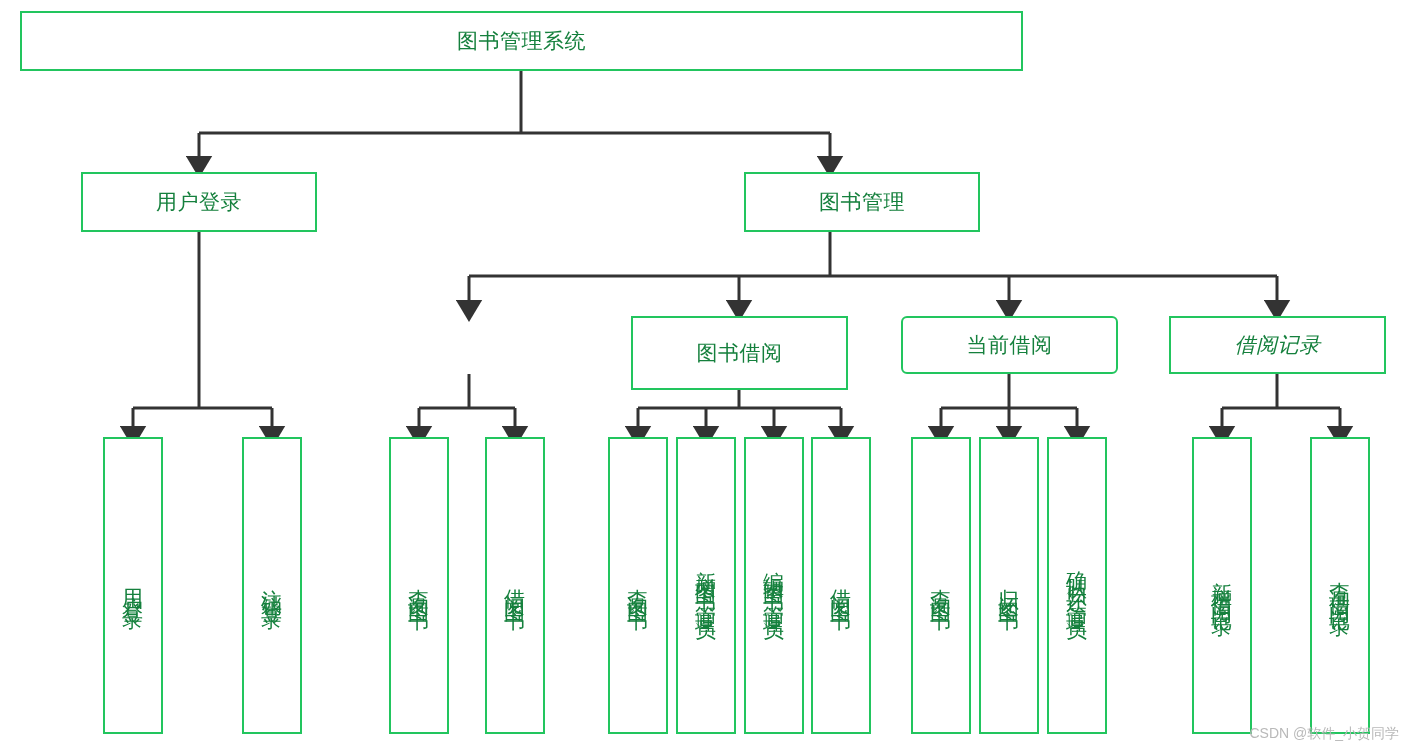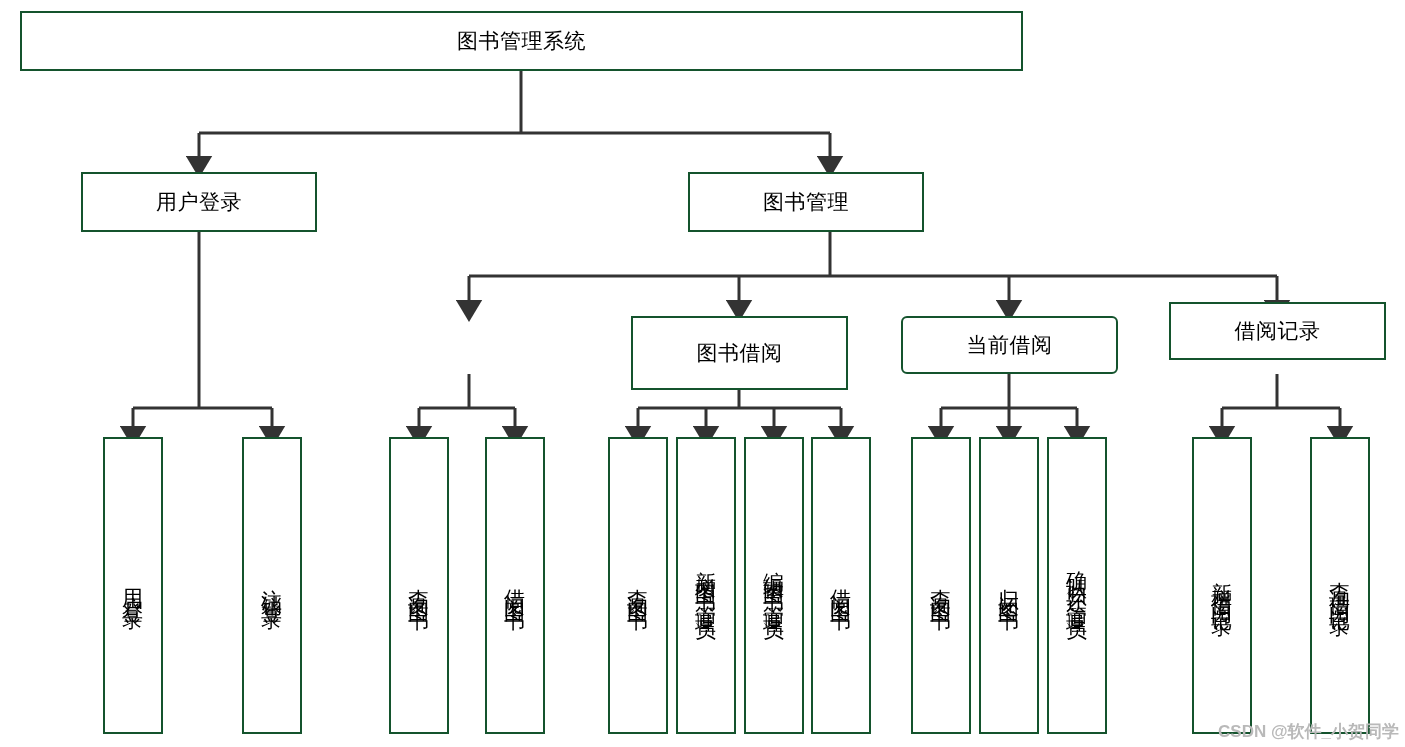--- a/index.html
+++ b/index.html
@@ -23,25 +23,25 @@
     left: 0;
     top: 0;
     width: 1405px;
     height: 747px;
     pointer-events: none;
   }
   .node {
     position: absolute;
     box-sizing: border-box;
     background: #ffffff;
-    border: 2px solid #14532d;
+    border: 2px solid #22c55e;
     display: flex;
     align-items: center;
     justify-content: center;
-    color: #000000;
+    color: #15803d;
     z-index: 2;
   }
   .node .label {
     display: block;
     text-align: center;
     line-height: 1.12;
     letter-spacing: 0.5px;
   }
   
   .node.horiz .label {
@@ -60,26 +60,25 @@
     line-height: 1.0;
     letter-spacing: 7px;
     text-align: center;
     white-space: nowrap;
     max-height: 270px;
   }
   .watermark {
     position: absolute;
     right: 6px;
     bottom: 4px;
-    font-size: 17px;
+    font-size: 14px;
     color: #b9b9b9;
     white-space: nowrap;
     z-index: 5;
     font-family: "Liberation Sans", "DejaVu Sans", sans-serif;
-    font-weight: bold;
   }
 </style>
 </head>
 <body>
 
 <div id="canvas">
 
   <svg id="edges" viewBox="0 0 1405 747" width="1405" height="747" xmlns="http://www.w3.org/2000/svg">
     <defs>
       <marker id="arrow" markerWidth="9" markerHeight="9" refX="1.5" refY="4.5" orient="auto" markerUnits="strokeWidth">
@@ -130,31 +129,31 @@
     </g>
   </svg>
 
   <div class="node horiz" style="left:20px; top:11px; width:1003px; height:60px;">
     <span class="label">图书管理系统</span>
   </div>
 
   <div class="node horiz" style="left:81px; top:172px; width:236px; height:60px;">
     <span class="label">用户登录</span>
   </div>
-  <div class="node horiz" style="left:688px; top:172px; width:236px; height:60px;">
+  <div class="node horiz" style="left:744px; top:172px; width:236px; height:60px;">
     <span class="label">图书管理</span>
   </div>
 
   <div class="node horiz" style="left:631px; top:316px; width:217px; height:74px;">
     <span class="label">图书借阅</span>
   </div>
   <div class="node horiz" style="left:901px; top:316px; width:217px; height:58px;border-radius:6px;">
     <span class="label">当前借阅</span>
   </div>
-  <div class="node horiz" style="left:1169px; top:302px; width:217px; height:58px;">
+  <div class="node horiz" style="left:1169px; top:316px; width:217px; height:58px;font-style:italic;">
     <span class="label">借阅记录</span>
   </div>
 
   <div class="node vert" style="left:103px; top:437px; width:60px; height:297px;">
     <span class="label">用户登录</span>
   </div>
   <div class="node vert" style="left:242px; top:437px; width:60px; height:297px;">
     <span class="label">注销登录</span>
   </div>
 

